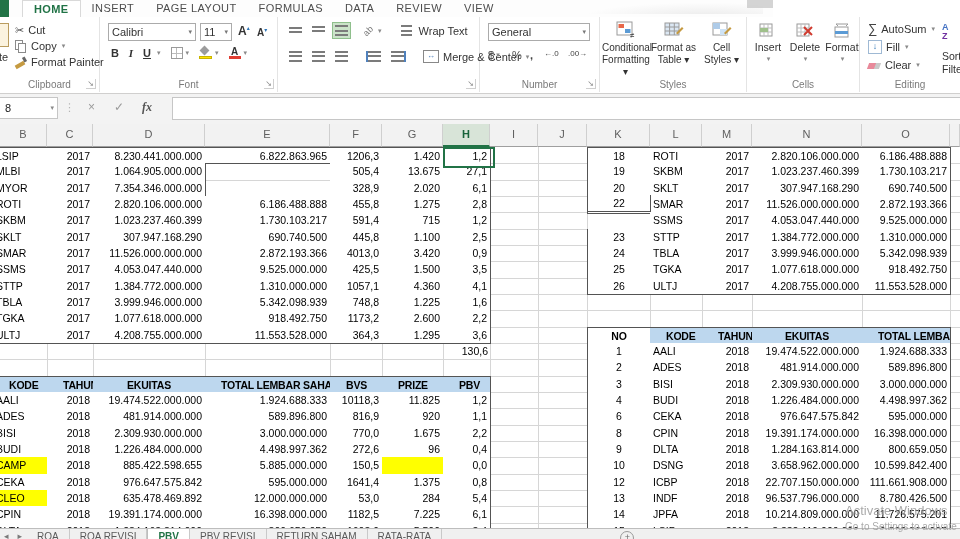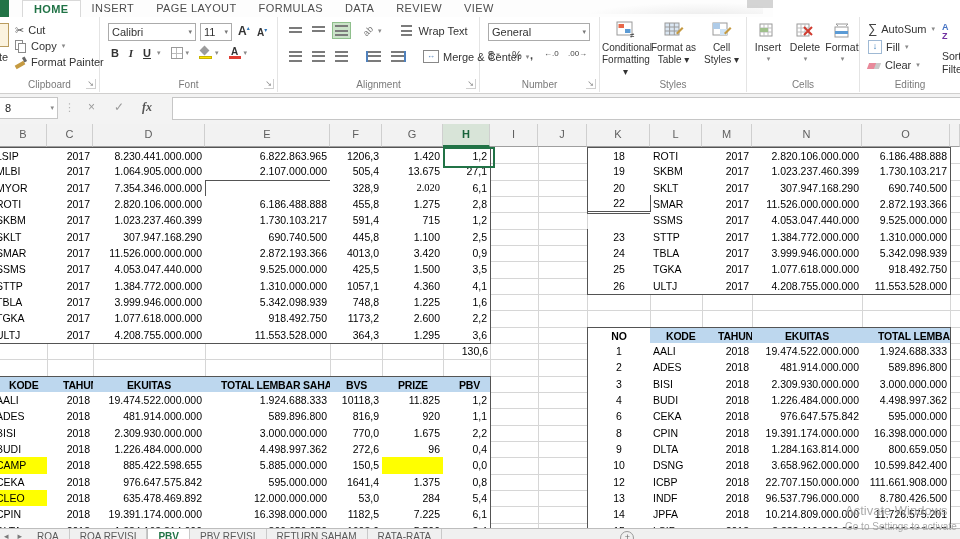--- a/index.html
+++ b/index.html
@@ -219,21 +219,20 @@
           <span class="ic-lines ind-l"></span>
         </span>
       <span class="icbox">
           <span class="ic-lines ind-r"></span>
         </span>
       <span style="width:6px"></span>
       <span class="ic-merge">↔</span>
       <span>Merge &amp; Center</span>
       <span class="dd">▾</span>
     </div>
-    <div class="glabel">Alignment</div>
     <div class="launcher">↘</div>
   </div>
 
   <div class="group" style="left:480px;width:120px">
     <div class="combo" style="left:8px;top:6px;width:102px">
       <span>General</span>
         <span class="ca">▾</span>
     </div>
     <div class="nbtn" style="left:8px">
       <span>$</span>
@@ -415,29 +414,28 @@
     <div class="tcell bd al bl bt" style="left: -8px; top: 23px; width: 56px; height: 17.33px;">LSIP</div>
     <div class="tcell bd ar bt" style="left: 47px; top: 23px; width: 47px; height: 17.33px;">2017</div>
     <div class="tcell bd ar bt" style="left: 93px; top: 23px; width: 113px; height: 17.33px;">8.230.441.000.000</div>
     <div class="tcell bd ar bt" style="left: 205px; top: 23px; width: 126px; height: 17.33px;">6.822.863.965</div>
     <div class="tcell bd ar bt" style="left: 330px; top: 23px; width: 53px; height: 17.33px;">1206,3</div>
     <div class="tcell bd ar bt" style="left: 382px; top: 23px; width: 62px; height: 17.33px;">1.420</div>
     <div class="tcell bd ar bt" style="left: 443px; top: 23px; width: 48px; height: 17.33px;">1,2</div>
     <div class="tcell bd al bl" style="left: -8px; top: 39.33px; width: 56px; height: 17.33px;">MLBI</div>
     <div class="tcell bd ar" style="left: 47px; top: 39.33px; width: 47px; height: 17.33px;">2017</div>
     <div class="tcell bd ar" style="left: 93px; top: 39.33px; width: 113px; height: 17.33px;">1.064.905.000.000</div>
-    <div class="tcell bd ar" style="left: 205px; top: 39.33px; width: 126px; height: 17.33px;">2.107.000.000</div>
     <div class="tcell bd ar" style="left: 330px; top: 39.33px; width: 53px; height: 17.33px;">505,4</div>
     <div class="tcell bd ar" style="left: 382px; top: 39.33px; width: 62px; height: 17.33px;">13.675</div>
     <div class="tcell bd ar" style="left: 443px; top: 39.33px; width: 48px; height: 17.33px;">27,1</div>
     <div class="tcell bd al bl" style="left: -8px; top: 55.66px; width: 56px; height: 17.33px;">MYOR</div>
     <div class="tcell bd ar" style="left: 47px; top: 55.66px; width: 47px; height: 17.33px;">2017</div>
     <div class="tcell bd ar" style="left: 93px; top: 55.66px; width: 113px; height: 17.33px;">7.354.346.000.000</div>
     <div class="tcell bd ar" style="left: 330px; top: 55.66px; width: 53px; height: 17.33px;">328,9</div>
-    <div class="tcell bd ar" style="left: 382px; top: 55.66px; width: 62px; height: 17.33px; font-family: Liberation Serif, serif;">2.020</div>
+    <div class="tcell bd ar" style="left: 382px; top: 55.66px; width: 62px; height: 17.33px;">2.020</div>
     <div class="tcell bd ar" style="left: 443px; top: 55.66px; width: 48px; height: 17.33px;">6,1</div>
     <div class="tcell bd al bl" style="left: -8px; top: 71.99px; width: 56px; height: 17.33px;">ROTI</div>
     <div class="tcell bd ar" style="left: 47px; top: 71.99px; width: 47px; height: 17.33px;">2017</div>
     <div class="tcell bd ar" style="left: 93px; top: 71.99px; width: 113px; height: 17.33px;">2.820.106.000.000</div>
     <div class="tcell bd ar" style="left: 205px; top: 71.99px; width: 126px; height: 17.33px;">6.186.488.888</div>
     <div class="tcell bd ar" style="left: 330px; top: 71.99px; width: 53px; height: 17.33px;">455,8</div>
     <div class="tcell bd ar" style="left: 382px; top: 71.99px; width: 62px; height: 17.33px;">1.275</div>
     <div class="tcell bd ar" style="left: 443px; top: 71.99px; width: 48px; height: 17.33px;">2,8</div>
     <div class="tcell bd al bl" style="left: -8px; top: 88.32px; width: 56px; height: 17.33px;">SKBM</div>
     <div class="tcell bd ar" style="left: 47px; top: 88.32px; width: 47px; height: 17.33px;">2017</div>

